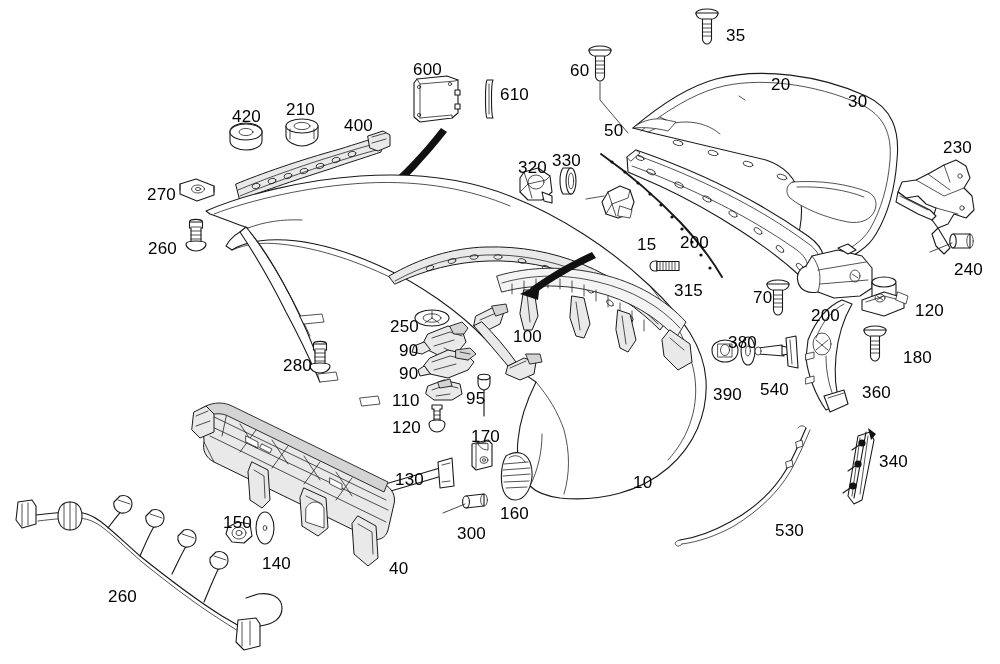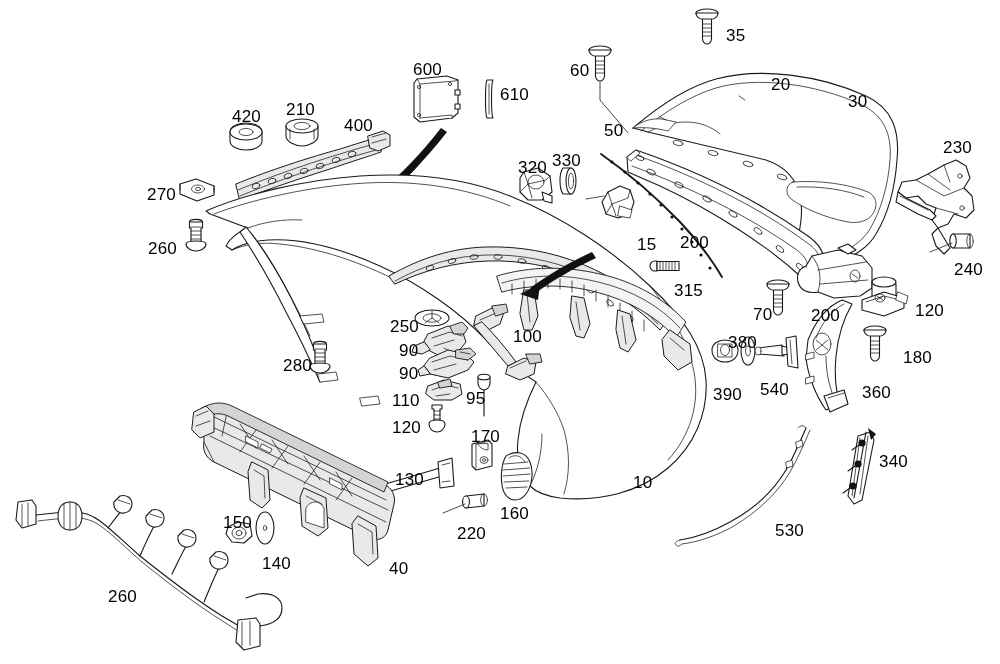--- a/index.html
+++ b/index.html
@@ -578,38 +578,38 @@
   <div class="lbl" style="left:232px;top:108px">420</div>
   <div class="lbl" style="left:286px;top:101px">210</div>
   <div class="lbl" style="left:344px;top:117px">400</div>
   <div class="lbl" style="left:147px;top:186px">270</div>
   <div class="lbl" style="left:148px;top:240px">260</div>
   <div class="lbl" style="left:518px;top:159px">320</div>
   <div class="lbl" style="left:552px;top:152px">330</div>
   <div class="lbl" style="left:637px;top:236px">15</div>
   <div class="lbl" style="left:680px;top:234px">200</div>
   <div class="lbl" style="left:674px;top:282px">315</div>
-  <div class="lbl" style="left:753px;top:306px">70</div>
+  <div class="lbl" style="left:753px;top:289px">70</div>
   <div class="lbl" style="left:811px;top:307px">200</div>
   <div class="lbl" style="left:915px;top:302px">120</div>
   <div class="lbl" style="left:903px;top:349px">180</div>
   <div class="lbl" style="left:728px;top:334px">380</div>
   <div class="lbl" style="left:713px;top:386px">390</div>
   <div class="lbl" style="left:760px;top:381px">540</div>
   <div class="lbl" style="left:862px;top:384px">360</div>
   <div class="lbl" style="left:390px;top:318px">250</div>
   <div class="lbl" style="left:399px;top:342px">90</div>
   <div class="lbl" style="left:399px;top:365px">90</div>
   <div class="lbl" style="left:392px;top:392px">110</div>
   <div class="lbl" style="left:392px;top:419px">120</div>
   <div class="lbl" style="left:513px;top:328px">100</div>
   <div class="lbl" style="left:466px;top:390px">95</div>
   <div class="lbl" style="left:471px;top:428px">170</div>
   <div class="lbl" style="left:395px;top:471px">130</div>
-  <div class="lbl" style="left:457px;top:525px">220</div>
+  <div class="lbl" style="left:457px;top:525px">300</div>
   <div class="lbl" style="left:500px;top:505px">160</div>
   <div class="lbl" style="left:633px;top:474px">10</div>
   <div class="lbl" style="left:879px;top:453px">340</div>
   <div class="lbl" style="left:775px;top:522px">530</div>
   <div class="lbl" style="left:283px;top:357px">280</div>
   <div class="lbl" style="left:223px;top:514px">150</div>
   <div class="lbl" style="left:262px;top:555px">140</div>
   <div class="lbl" style="left:389px;top:560px">40</div>
   <div class="lbl" style="left:108px;top:588px">260</div>
 

